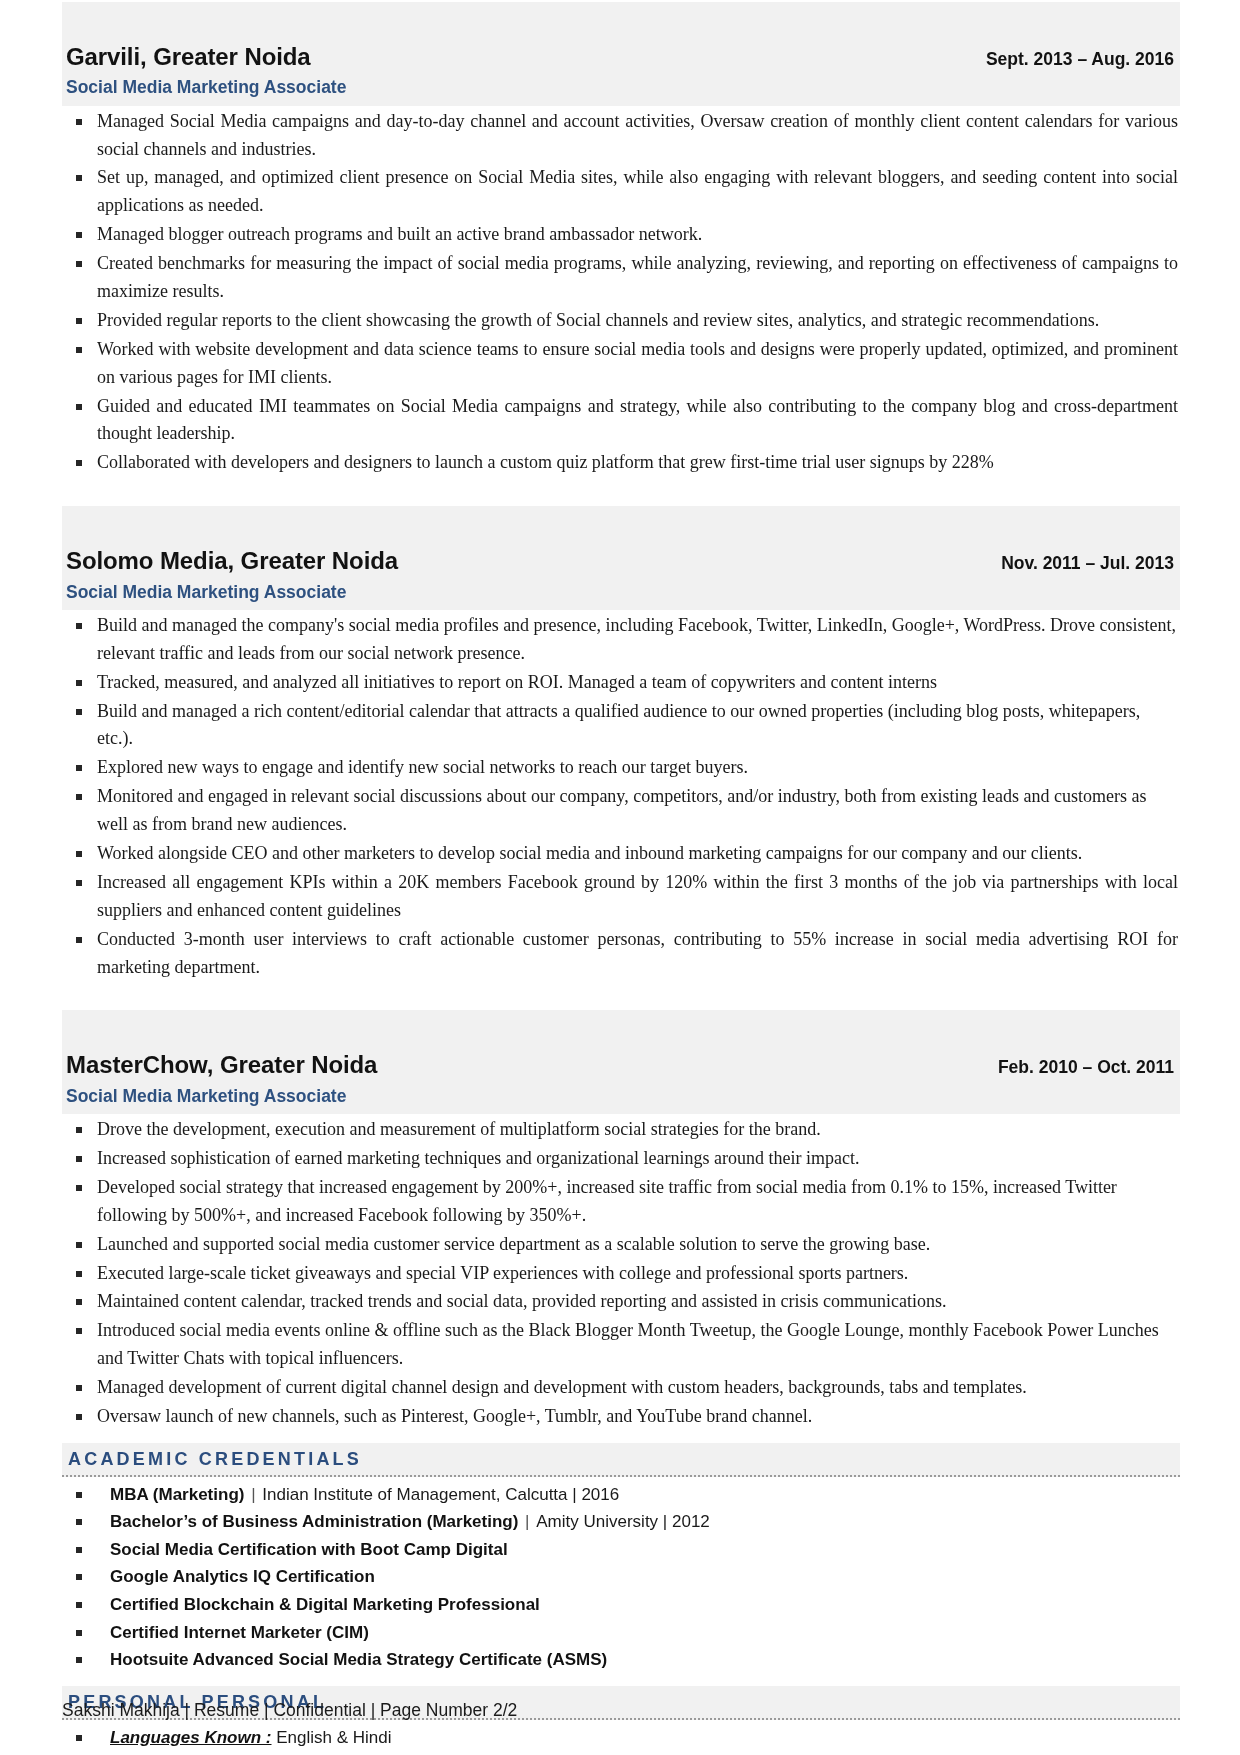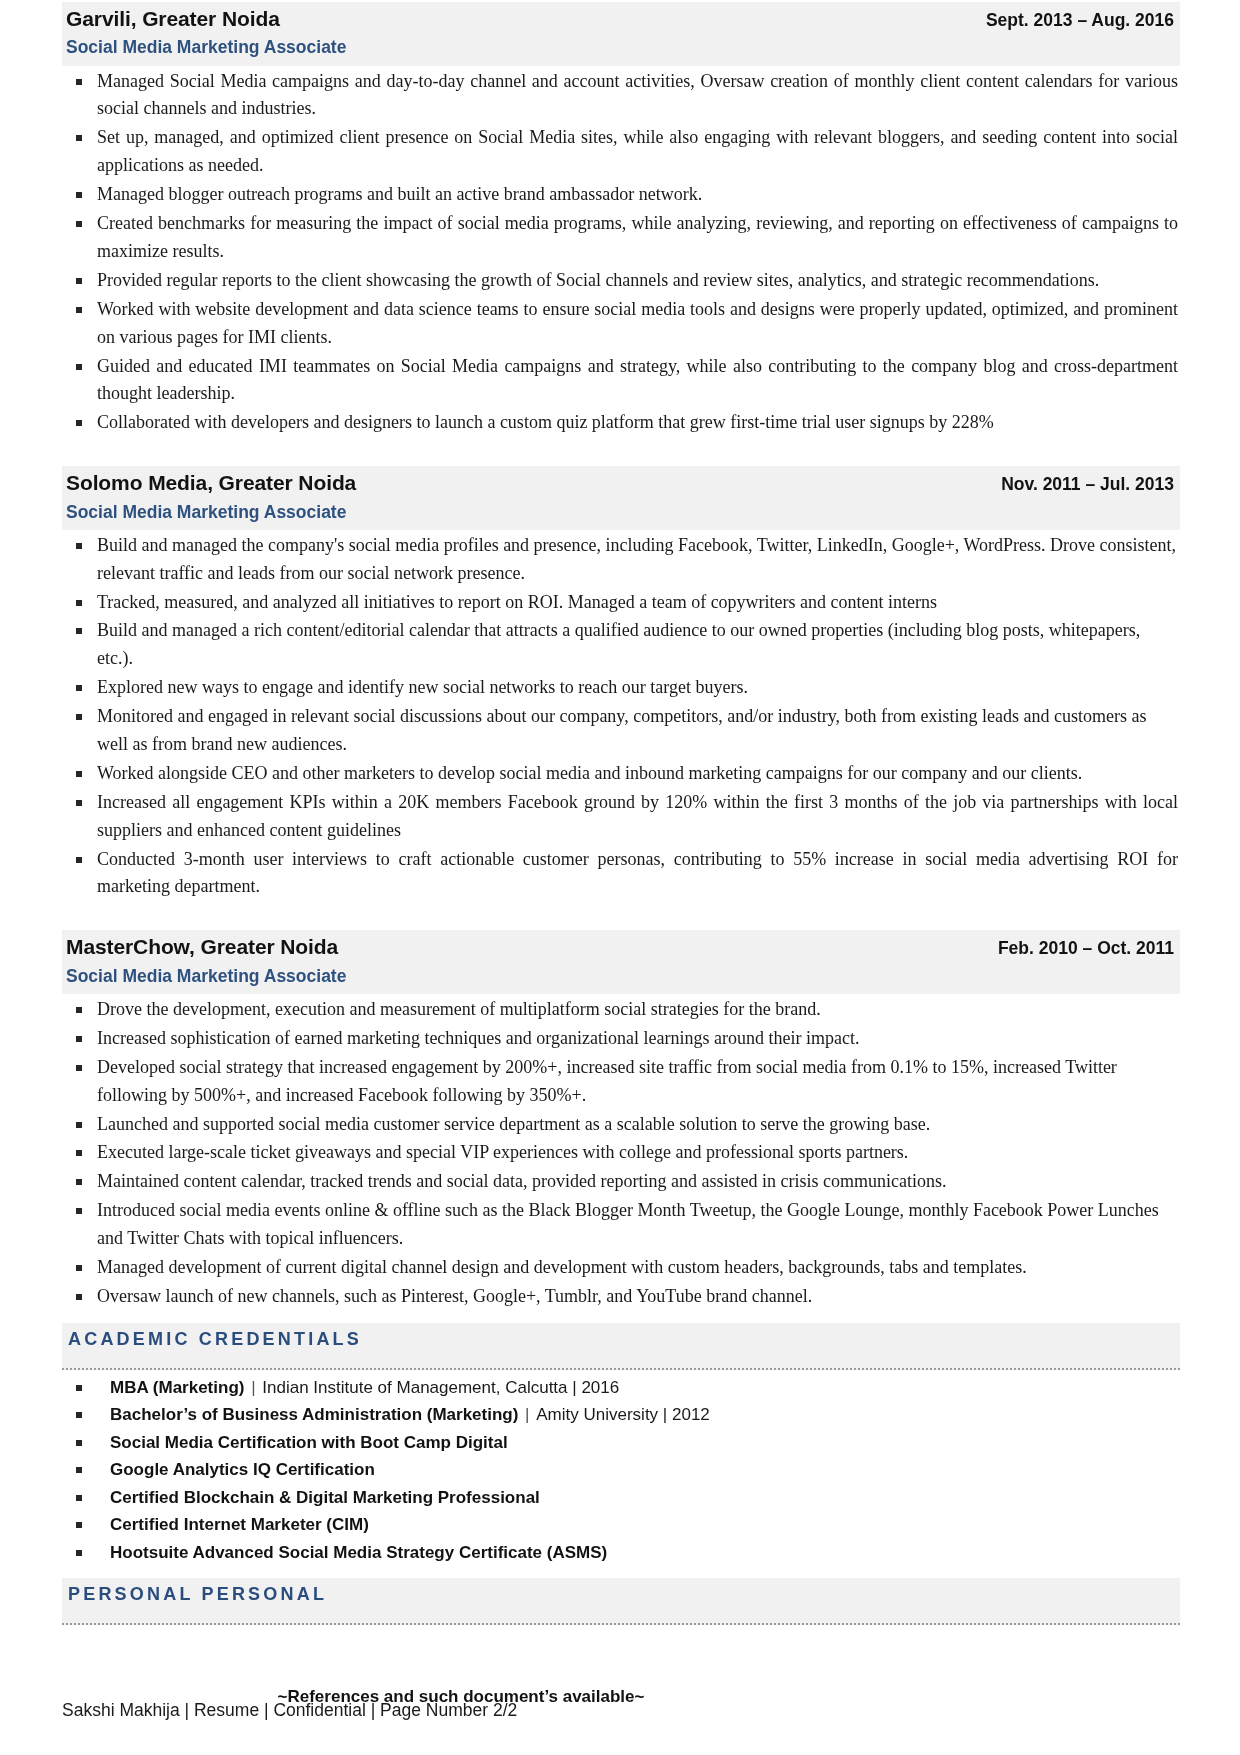--- a/index.html
+++ b/index.html
@@ -29,24 +29,25 @@
     padding: 3px 6px 5px 4px;
     margin-top: 2px;
   }
   .job-row {
     display: flex;
     justify-content: space-between;
     align-items: baseline;
     line-height: 1.35;
   }
   .job-company {
-    font-size: 21px;
+    font-size: 24px;
     font-weight: bold;
     color: #121212;
     letter-spacing: -0.1px;
+    margin-top: 36px;
   }
   .job-dates {
     font-size: 17.5px;
     font-weight: bold;
     color: #121212;
     white-space: nowrap;
   }
   .job-title {
     font-size: 17.5px;
     font-weight: bold;
@@ -81,21 +82,21 @@
   }
   li.justify { text-align: justify; padding-right: 2px; }
 
   
   .gap-lg { height: 26px; }
 
   
   .section-head {
     background: #f1f1f1;
     border-bottom: 2px dotted #9a9a9a;
-    padding: 6px 6px 18px 6px;
+    padding: 6px 6px 5px 6px;
     margin-top: 12px;
   }
   .section-head .label {
     font-size: 18px;
     font-weight: bold;
     color: #2b4d7e;
     letter-spacing: 3.2px;
   }
 
   
@@ -232,18 +233,21 @@
     <li><span class="cred-strong">Social Media Certification with Boot Camp Digital</span></li>
     <li><span class="cred-strong">Google Analytics IQ Certification</span></li>
     <li><span class="cred-strong">Certified Blockchain &amp; Digital Marketing Professional</span></li>
     <li><span class="cred-strong">Certified Internet Marketer (CIM)</span></li>
     <li><span class="cred-strong">Hootsuite Advanced Social Media Strategy Certificate (ASMS)</span></li>
   </ul>
 
   <div class="section-head">
     <span class="label">PERSONAL PERSONAL</span>
   </div>
+  <ul class="creds">
+    <li><span class="lang-label">Languages Known :</span> <span>English &amp; Hindi</span></li>
+  </ul>
 
   <div class="closing-note">~References and such document’s available~</div>
 
   <div class="footer">Sakshi Makhija | Resume | Confidential | Page Number 2/2</div>
 
 </div>
 
 </body></html>

